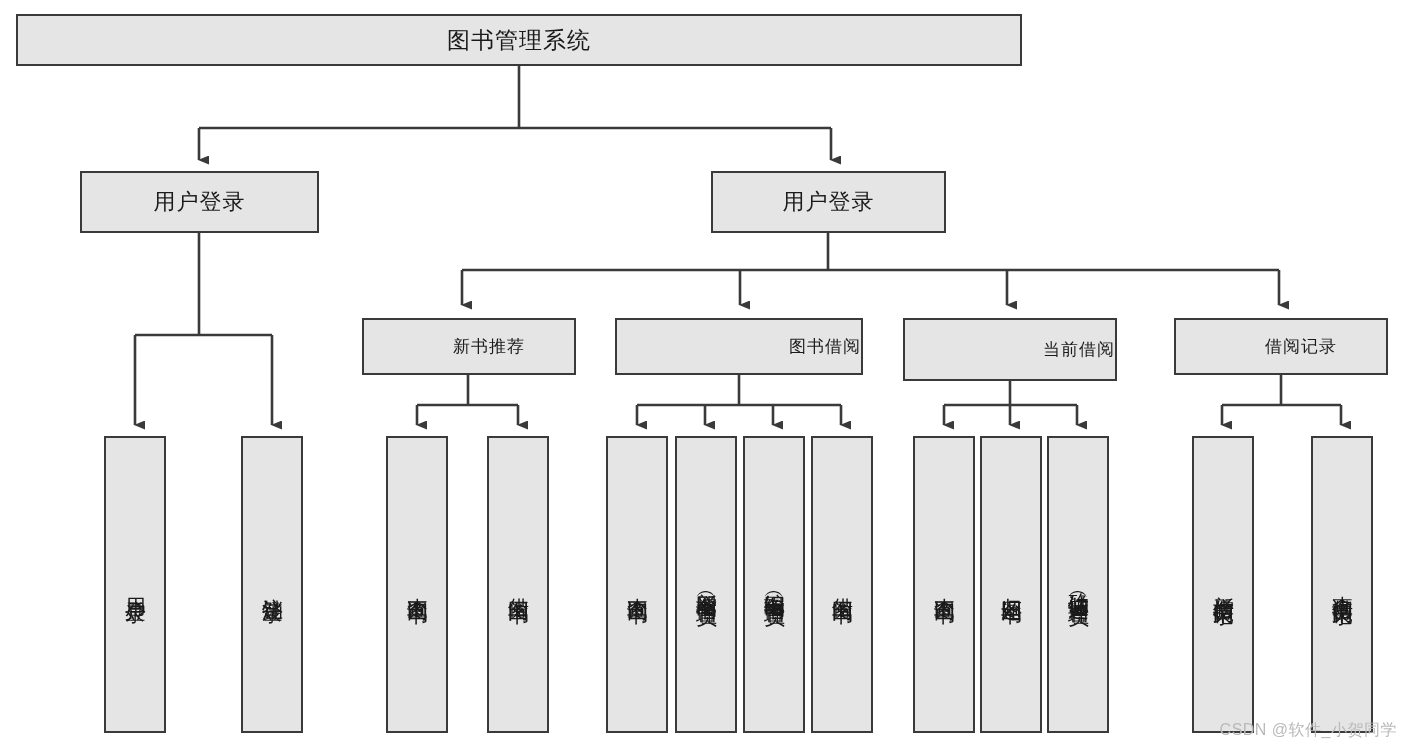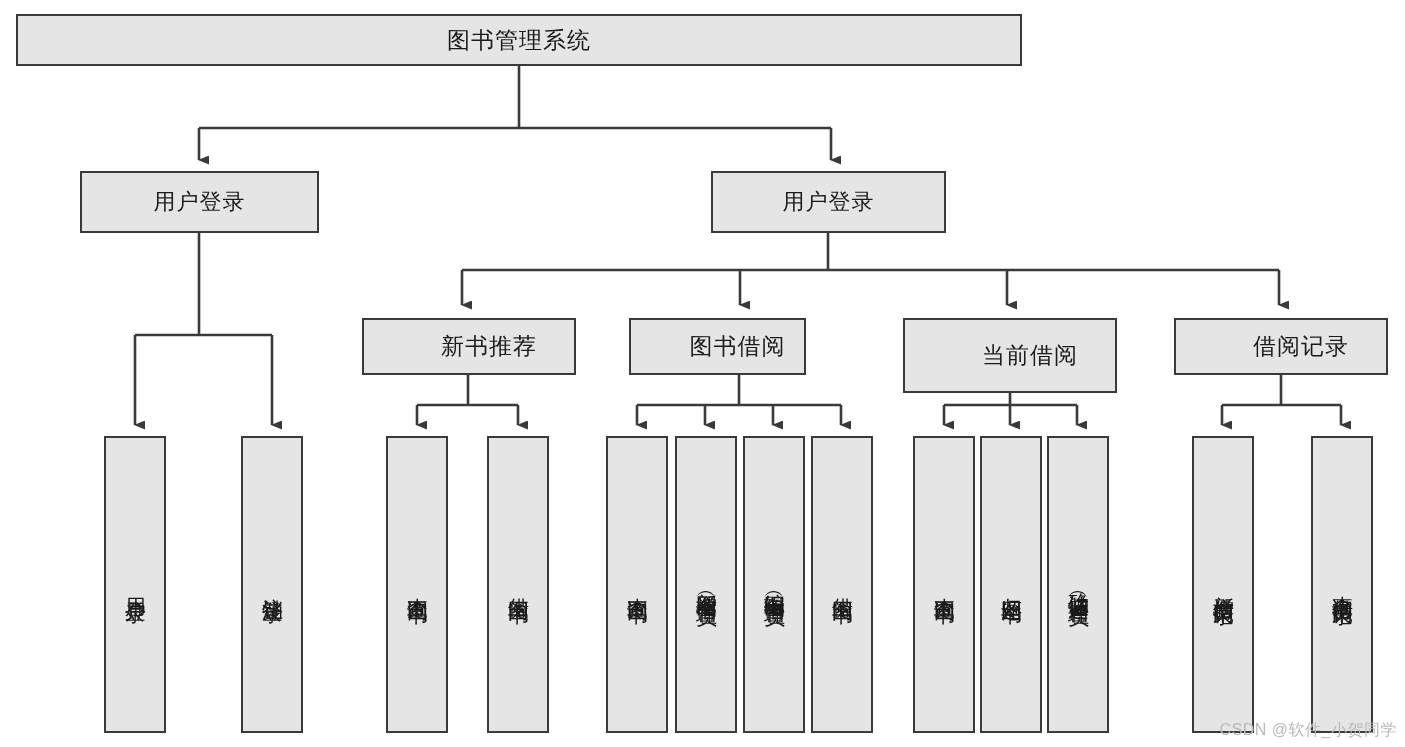--- a/index.html
+++ b/index.html
@@ -41,21 +41,21 @@
   }
   .node.root {
     font-size: 23px;
     letter-spacing: 1px;
   }
   .node.level1 {
     font-size: 22px;
     letter-spacing: 1px;
   }
   .node.level2 {
-    font-size: 23px;
+    font-size: 17px;
     letter-spacing: 1px;
     padding-left: 40px;
   }
   .node.leaf {
     font-size: 21px;
     padding: 10px 0;
     align-items: center;
     justify-content: center;
   }
   .node.leaf .vtext {
@@ -146,25 +146,25 @@
   </div>
 
   <div class="node level1" style="left:711px; top:171px; width:235px; height:62px;">
     <span>用户登录</span>
   </div>
 
   <div class="node level2" style="left:362px; top:318px; width:214px; height:57px;">
     <span>新书推荐</span>
   </div>
 
-  <div class="node level2" style="left:629px; top:318px; width:177px; height:57px;">
+  <div class="node level2" style="left:615px; top:318px; width:248px; height:57px;justify-content:flex-end;">
     <span>图书借阅</span>
   </div>
 
-  <div class="node level2" style="left:903px; top:318px; width:214px; height:75px;">
+  <div class="node level2" style="left:903px; top:318px; width:214px; height:63px;justify-content:flex-end;">
     <span>当前借阅</span>
   </div>
 
   <div class="node level2" style="left:1174px; top:318px; width:214px; height:57px;">
     <span>借阅记录</span>
   </div>
 
   <div class="node leaf" style="left:104px; top:436px; width:62px; height:297px;">
     <span class="vtext">用户登录</span>
   </div>

